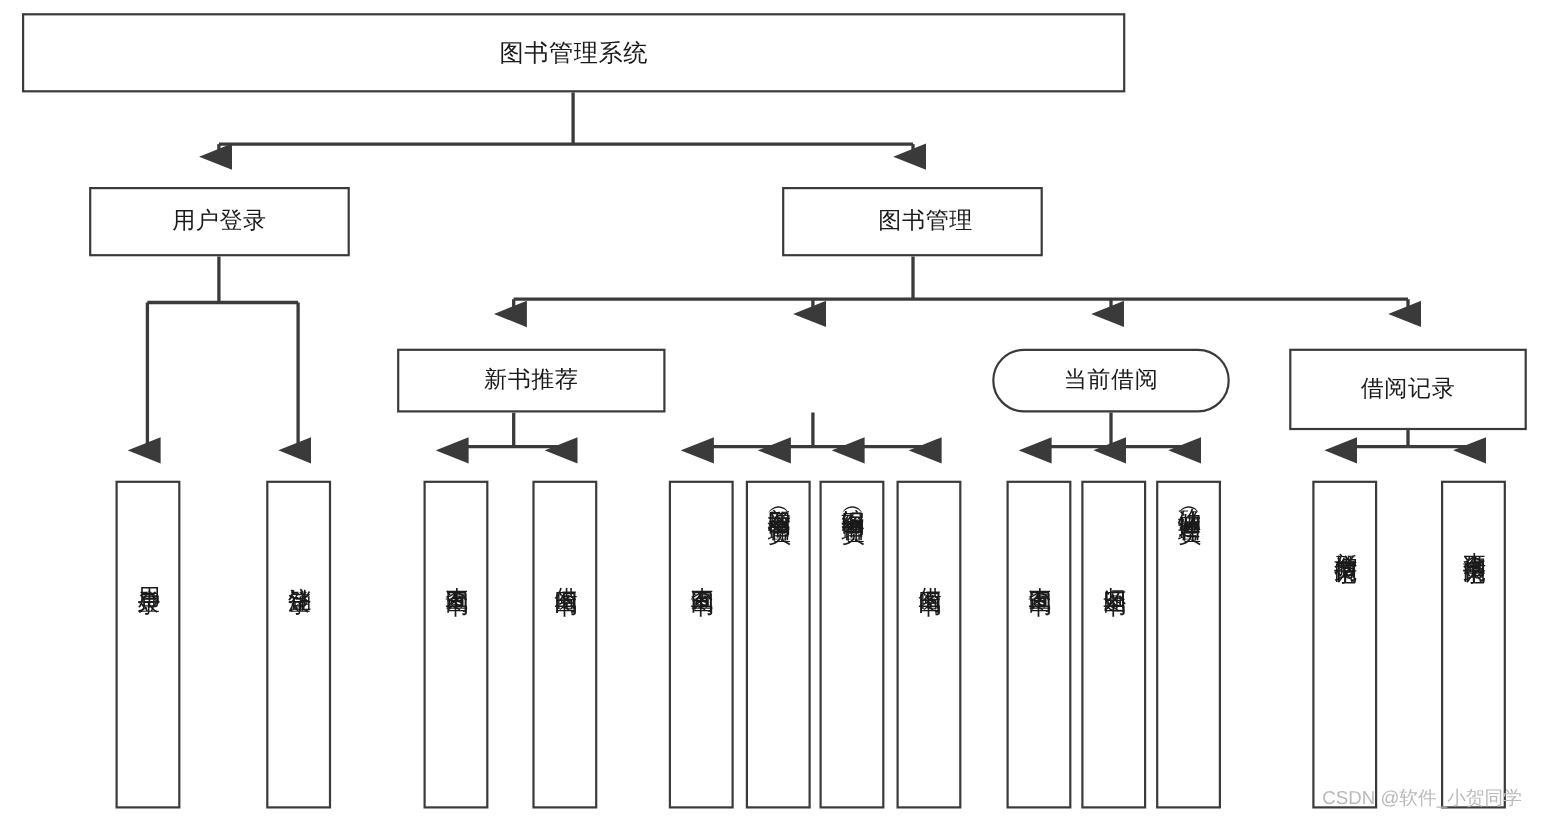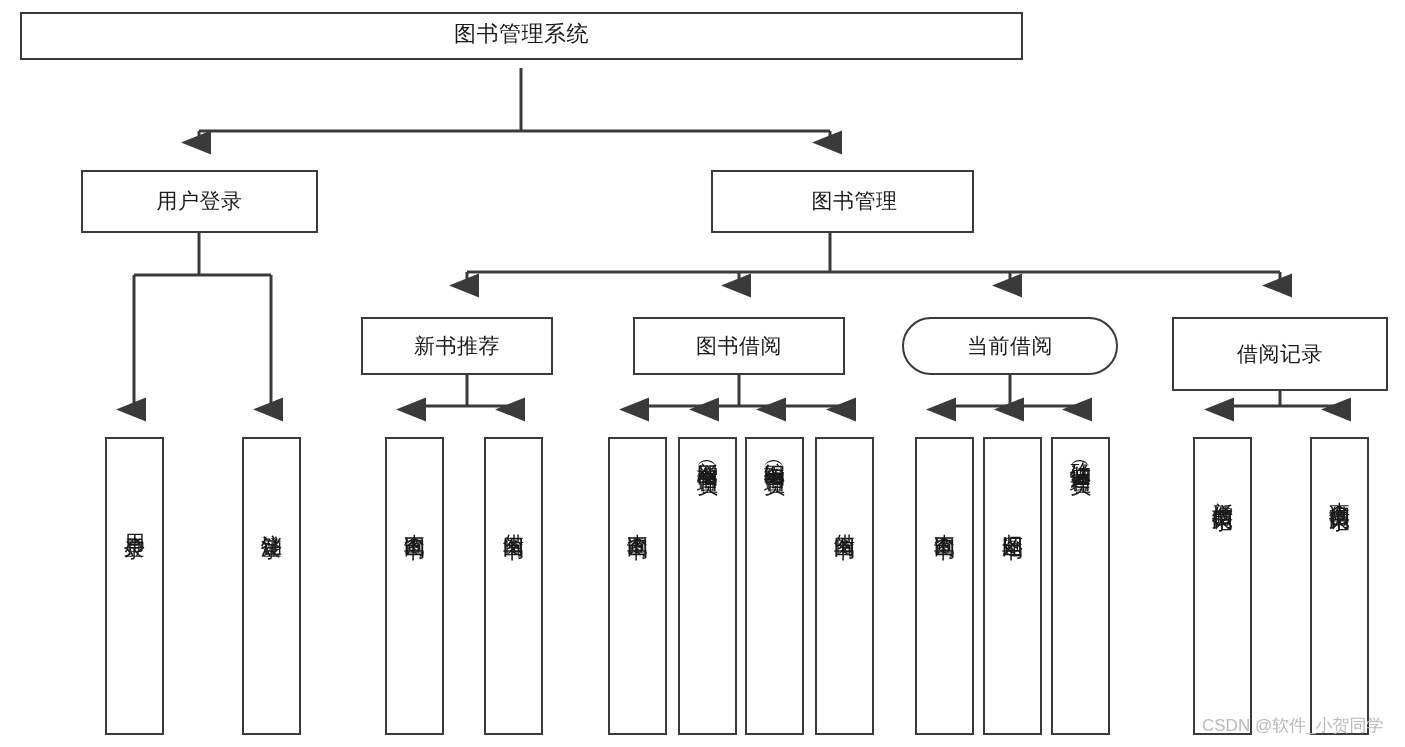--- a/index.html
+++ b/index.html
@@ -122,39 +122,36 @@
       <path d="M1012,406 L1012,407" marker-end="url(#arrow)"></path>
       <path d="M1080,406 L1080,407" marker-end="url(#arrow)"></path>
 
       <path d="M1280,375 L1280,406"></path>
       <path d="M1222,406 L1339,406"></path>
       <path d="M1222,406 L1222,407" marker-end="url(#arrow)"></path>
       <path d="M1339,406 L1339,407" marker-end="url(#arrow)"></path>
     </g>
   </svg>
 
-  <div class="node horizontal root" style="left:20px; top:12px; width:1003px; height:48px;font-family:Liberation Mono, monospace;">
+  <div class="node horizontal root" style="left:20px; top:12px; width:1003px; height:72px;">
     <span class="node-label">图书管理系统</span>
   </div>
 
   <div class="node horizontal" style="left:81px; top:170px; width:237px; height:63px;">
     <span class="node-label">用户登录</span>
   </div>
 
-  <div class="node horizontal" style="left:711px; top:170px; width:263px; height:63px;padding-left:24px;">
+  <div class="node horizontal" style="left:711px; top:170px; width:237px; height:63px;padding-left:24px;">
     <span class="node-label">图书管理</span>
   </div>
 
-  <div class="node horizontal" style="left:361px; top:317px; width:192px; height:58px;">
+  <div class="node horizontal" style="left:361px; top:317px; width:244px; height:58px;">
     <span class="node-label">新书推荐</span>
   </div>
 
-  <div class="node horizontal" style="left:633px; top:317px; width:212px; height:58px;">
-    <span class="node-label">图书借阅</span>
-  </div>
 
   <div class="node horizontal" style="left:902px; top:317px; width:216px; height:58px;border-radius:29px;">
     <span class="node-label">当前借阅</span>
   </div>
 
   <div class="node horizontal" style="left:1172px; top:317px; width:216px; height:74px;">
     <span class="node-label">借阅记录</span>
   </div>
 
   <div class="node vertical" style="left:105px; top:437px; width:59px; height:298px; padding-top:78px;">

